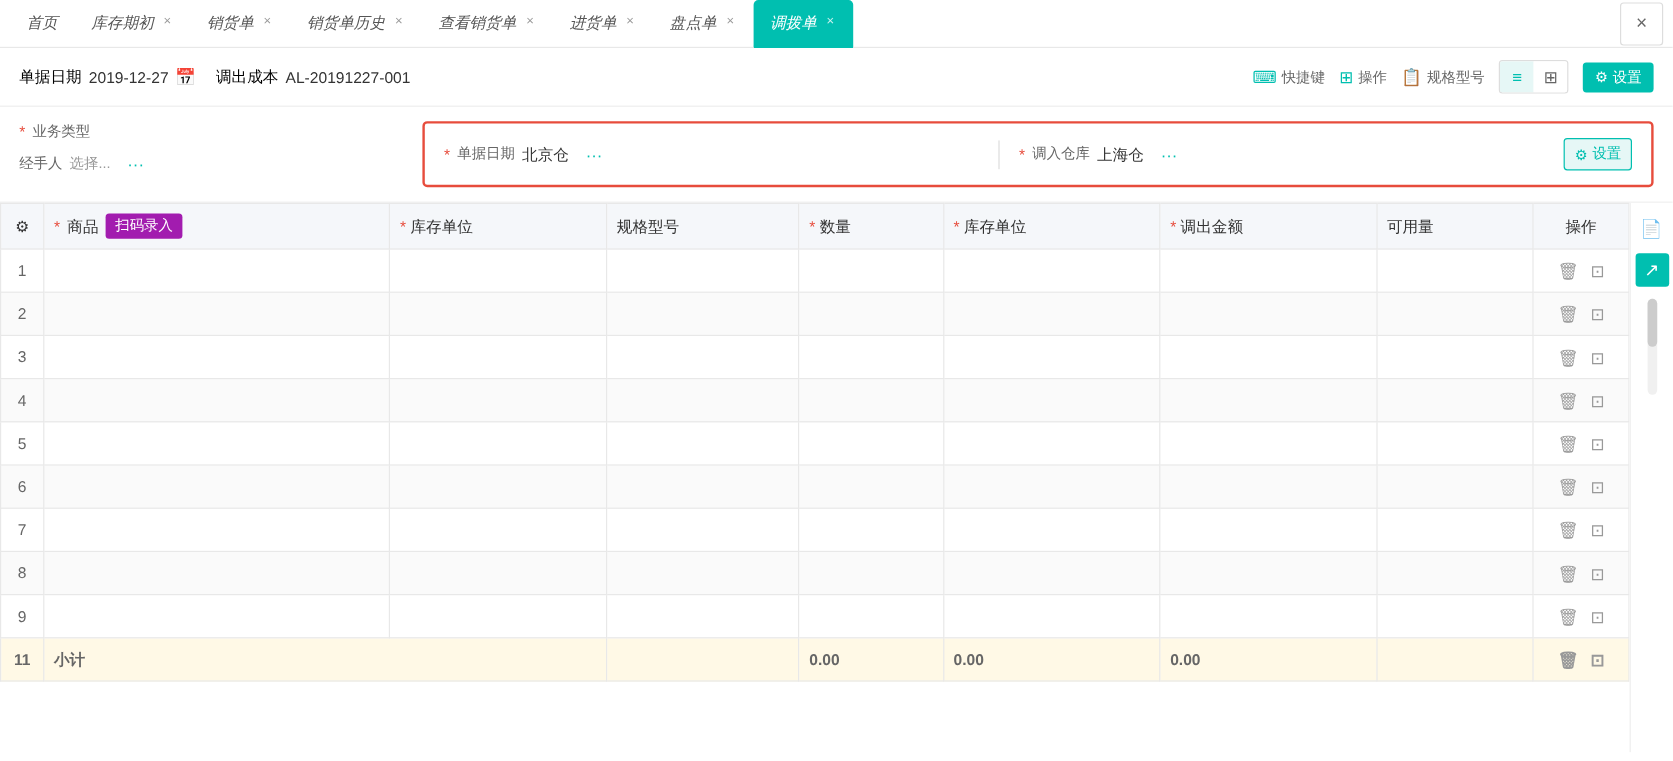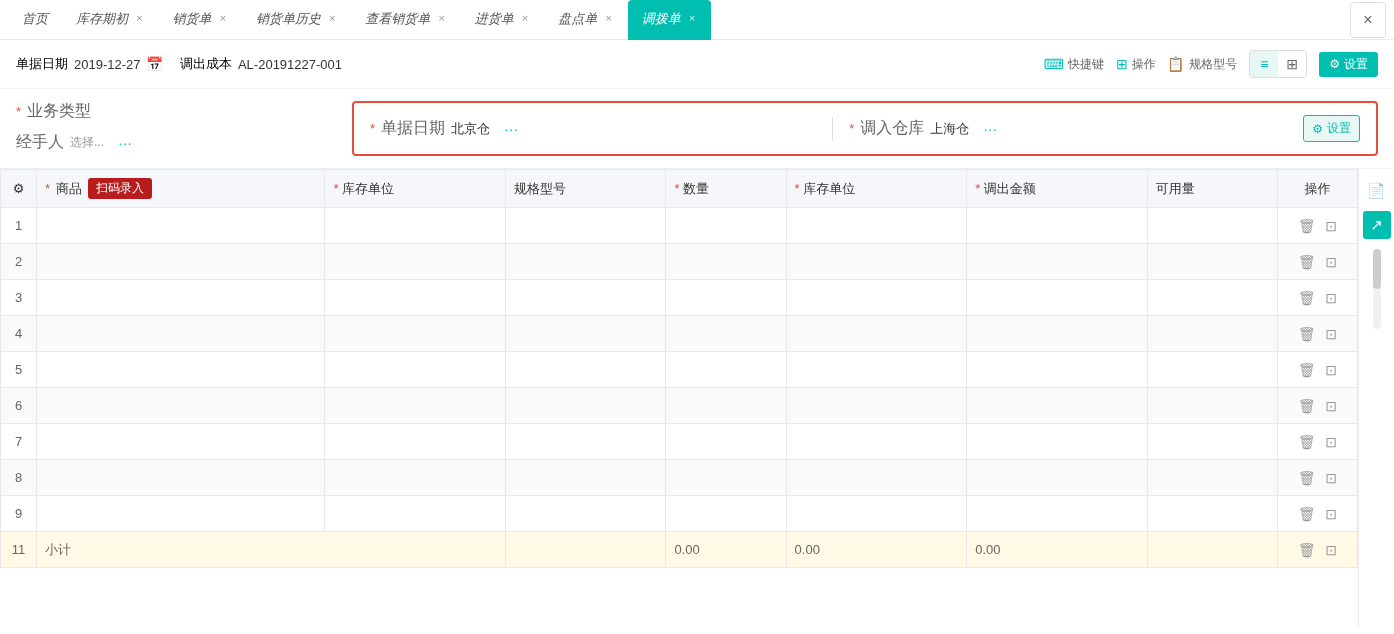--- a/index.html
+++ b/index.html
@@ -65,21 +65,21 @@
     .form-area {
       padding: 12px 16px; display: flex; align-items: flex-start; gap: 16px;
       border-bottom: 1px solid #eee;
     }
     .form-left { display: flex; flex-direction: column; gap: 10px; min-width: 320px; }
     .form-right {
       flex: 1; border: 2px solid #e74c3c; border-radius: 4px; padding: 12px 16px;
       display: flex; align-items: center; gap: 0;
     }
     .form-field { display: flex; align-items: center; gap: 6px; }
-    .form-field-label { color: #666; font-size: 16px; }
+    .form-field-label { color: #666; font-size: 12px; }
     .required-star { color: #e74c3c; }
     .form-field-value { color: #333; text-align: right; }
     .form-select-wrapper {
       display: flex; align-items: center; border: 1px solid #ddd; border-radius: 3px;
       padding: 4px 8px; min-width: 160px; cursor: pointer; background: #fff;
     }
     .form-select-text { flex: 1; color: #333; }
     .form-select-arrow { color: #999; font-size: 10px; margin-left: 8px; }
     .more-btn { color: #00bfb0; cursor: pointer; font-size: 14px; margin-left: 8px; }
     .choose-btn { color: #999; cursor: pointer; font-size: 12px; }
@@ -103,31 +103,31 @@
       border: 1px solid #e8e8e8; padding: 8px 8px; text-align: left;
       color: #333; font-weight: 500; white-space: nowrap;
     }
     tbody tr { height: 36px; }
     tbody tr:nth-child(even) { background: #fafafa; }
     tbody td {
       border: 1px solid #e8e8e8; padding: 4px 8px; color: #333;
     }
     .row-num { color: #666; text-align: center; width: 36px; }
     .scan-btn {
-      background: #b91c1c; color: #fff; border: none; border-radius: 3px;
+      background: #a21caf; color: #fff; border: none; border-radius: 3px;
       padding: 2px 8px; cursor: pointer; font-size: 12px;
     }
     .th-with-scan { display: flex; align-items: center; gap: 6px; }
     .ops-cell { text-align: center; white-space: nowrap; }
     .op-icon {
       color: #999; cursor: pointer; font-size: 14px; padding: 0 3px;
       display: inline-block;
     }
     .subtotal-row { background: #fff9e6 !important; }
-    .subtotal-row td { font-weight: 400; color: #666; }
+    .subtotal-row td { font-weight: 700; color: #666; }
 
     
     .right-sidebar {
       width: 36px; display: flex; flex-direction: column; align-items: center;
       gap: 6px; padding: 8px 0; border-left: 1px solid #eee;
       background: #fff;
     }
     .sidebar-icon {
       width: 28px; height: 28px; display: flex; align-items: center;
       justify-content: center; cursor: pointer; color: #666; font-size: 15px;

